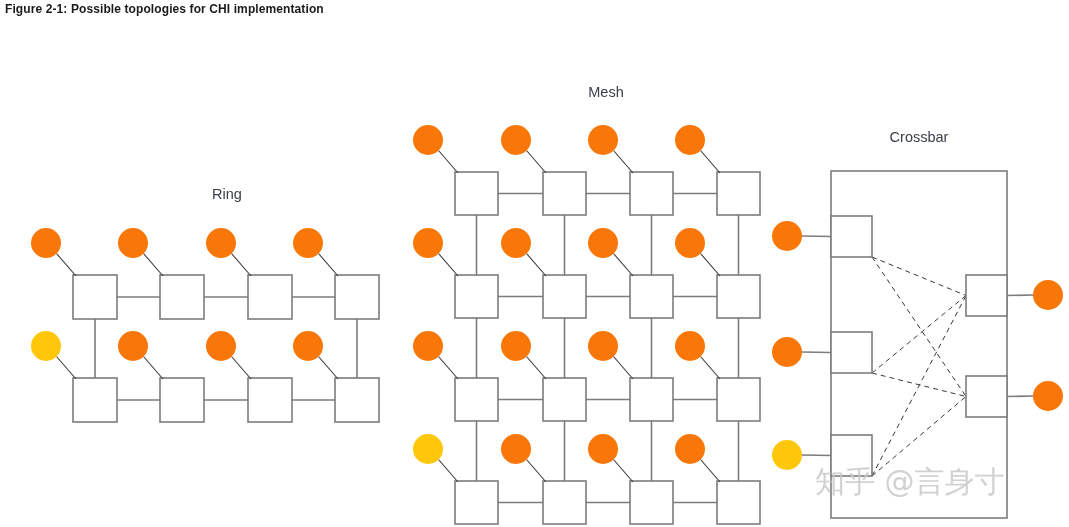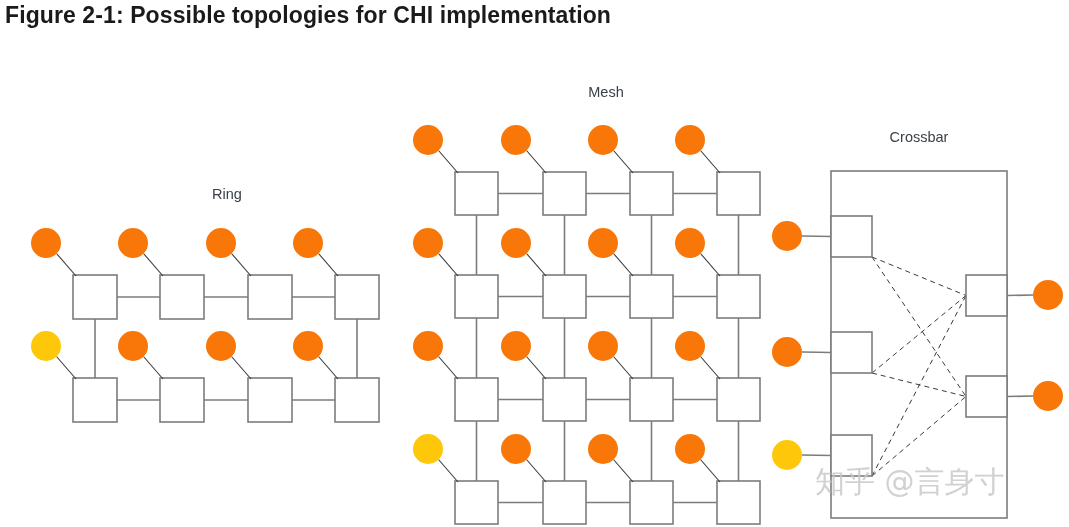--- a/index.html
+++ b/index.html
@@ -11,21 +11,21 @@
     width: 1069px;
     height: 527px;
     font-family: "Liberation Sans", sans-serif;
     position: relative;
     overflow: hidden;
   }
   #figure-title {
     position: absolute;
     left: 5px;
     top: 2px;
-    font-size: 23px;
+    font-size: 12px;
     font-weight: bold;
     color: #1a1a1a;
     letter-spacing: 0.1px;
     white-space: nowrap;
     text-align: center;
   }
   #diagram-canvas {
     position: absolute;
     left: 0;
     top: 0;

